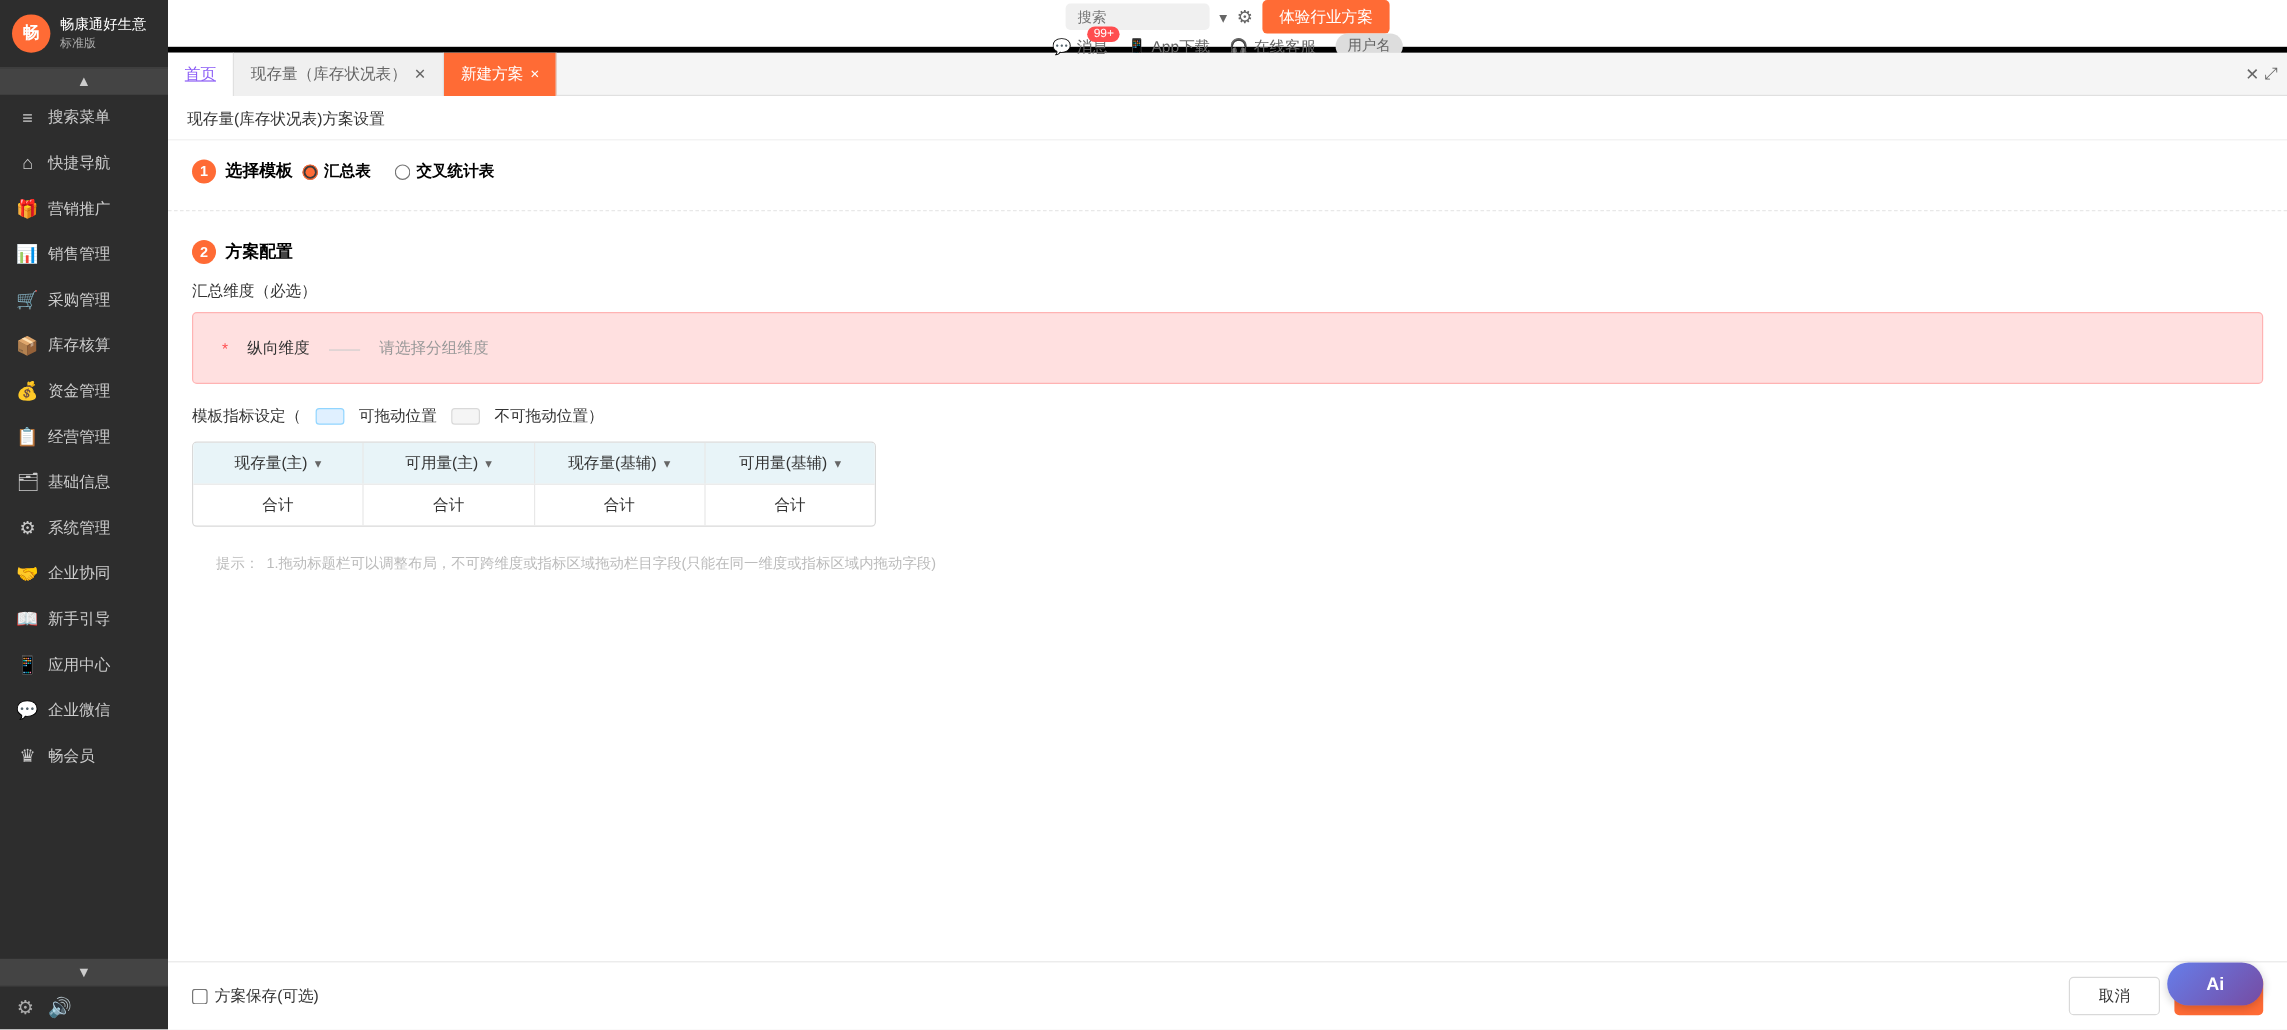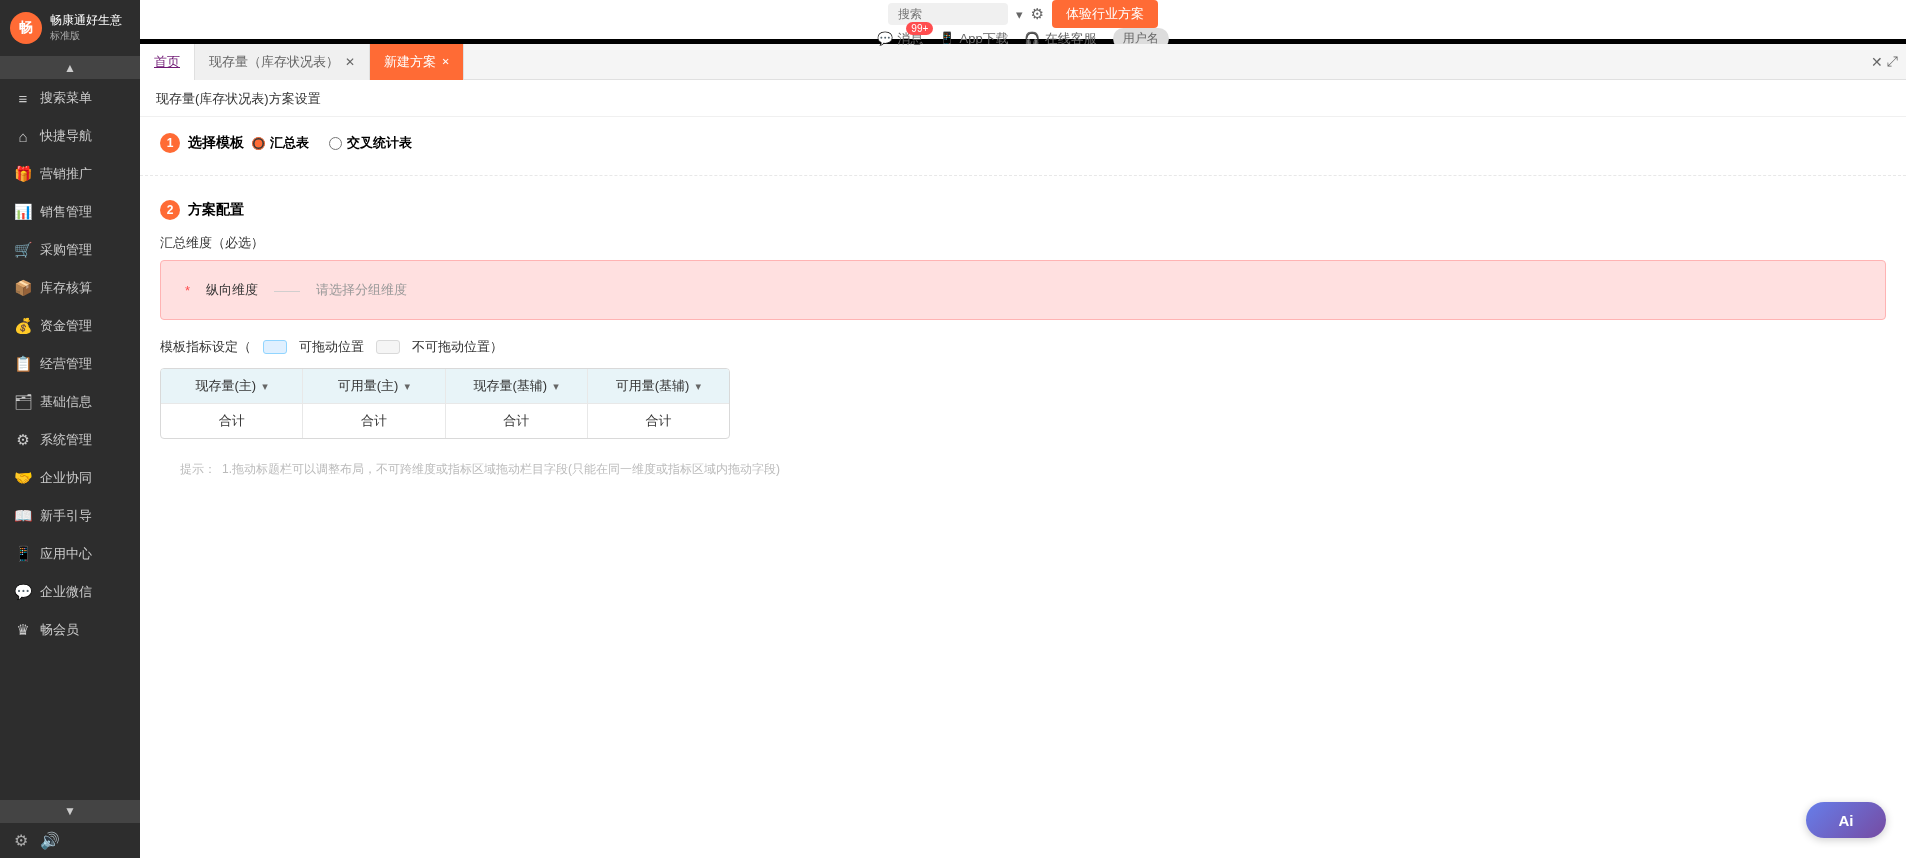--- a/index.html
+++ b/index.html
@@ -99,21 +99,21 @@
       cursor: pointer;
       font-size: 13px;
       color: #666;
       border-right: 1px solid #e0e0e0;
       background: #f0f0f0;
     }
     .tab.active {
       background: #ff6b35; color: white; font-family: Liberation Mono, monospace;
     }
     .tab-close { font-size: 12px; cursor: pointer; }
-    .tab-home { background: #fff; color: #701a75; text-decoration: underline; }
+    .tab-home { background: #fff; color: #8b5cf6; text-decoration: underline; }
     .tabs-actions { margin-left: auto; display: flex; gap: 4px; padding-right: 8px; }
     .tabs-action-btn { background: none; border: none; cursor: pointer; font-size: 14px; color: #666; }
 
     
     .content {
       flex: 1; overflow-y: auto; background: #fff; padding: 0;
       display: flex; flex-direction: column;
     }
     .content-header {
       padding: 10px 16px 8px;
@@ -430,16 +430,26 @@
           <div class="tip-item">
             <span>提示：</span>
             <span>1.拖动标题栏可以调整布局，不可跨维度或指标区域拖动栏目字段(只能在同一维度或指标区域内拖动字段)</span>
           </div>
         </div>
       </div>
     </div>
 
     <div style="flex:1"></div>
 
+    <div class="bottom-bar">
+      <label class="save-checkbox">
+        <input type="checkbox" style="">
+        <span>方案保存(可选)</span>
+      </label>
+      <div class="bottom-actions">
+        <button class="btn-cancel">取消</button>
+        <button class="btn-query">查询</button>
+      </div>
+    </div>
   </div>
 </div>
 
 <div class="ai-button">Ai</div>
 
 </body></html>

